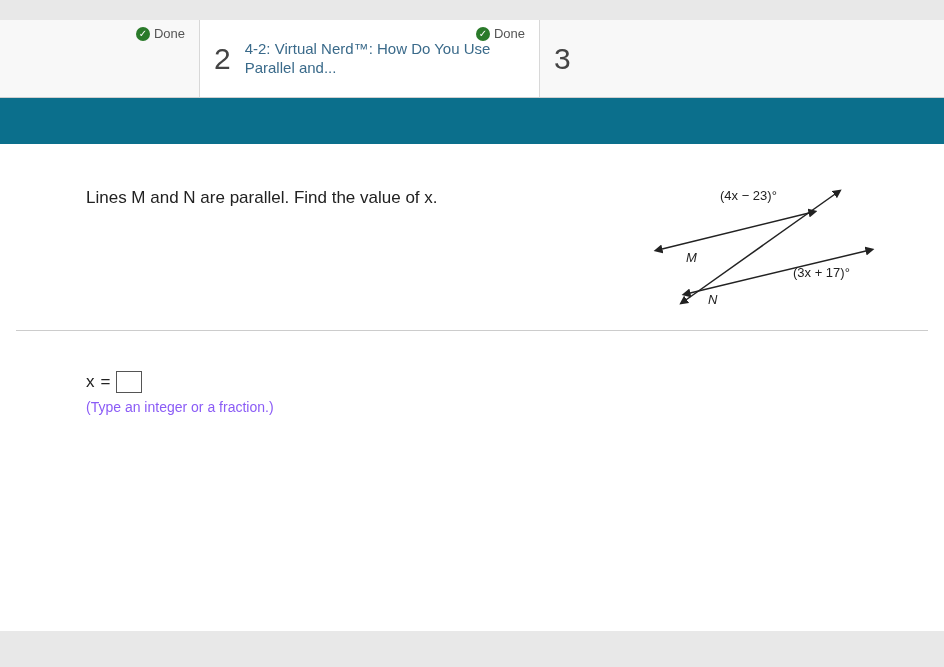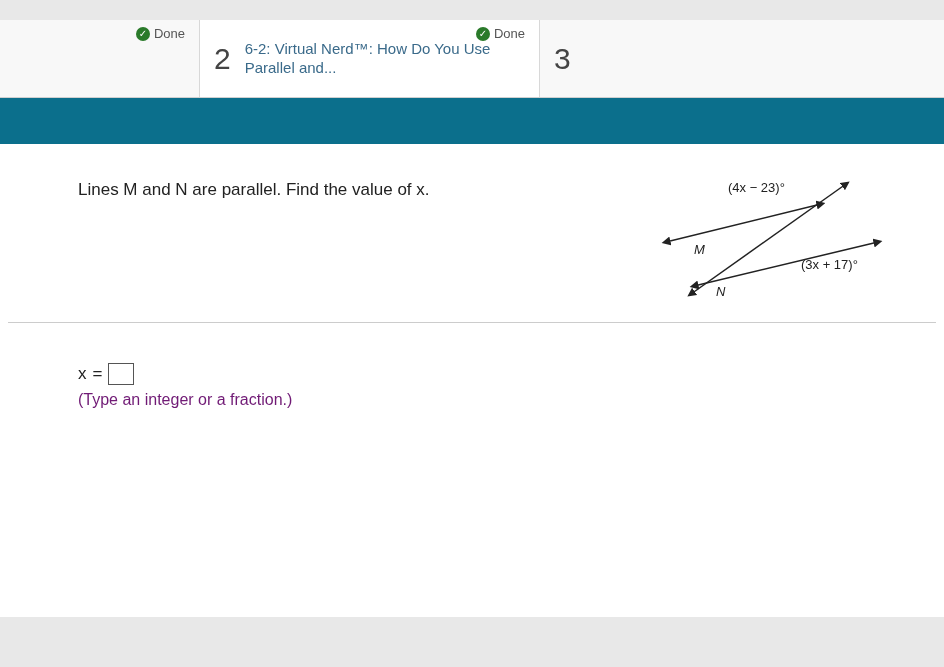--- a/index.html
+++ b/index.html
@@ -60,21 +60,21 @@
     display: inline-flex; align-items: center; justify-content: center;
     color: #fff; font-size: 10px; line-height: 1;
   }
   .bluebar {
     height: 46px;
     background: #0b6f8c;
   }
   .content {
     background: #fff;
     margin: 0 0 0 0;
-    padding: 8px;
+    padding: 16px;
   }
   .problem {
     padding: 22px 40px 18px 70px;
     display: flex;
     justify-content: space-between;
     align-items: flex-start;
     border-bottom: 1px solid #ccc;
   }
   .problem-text {
     font-size: 17px;
@@ -98,22 +98,22 @@
     color: #222;
     margin-bottom: 6px;
   }
   .answer-box {
     width: 26px;
     height: 22px;
     border: 1px solid #555;
     background: #fff;
   }
   .hint {
-    font-size: 16px;
-    color: #701a75;
+    font-size: 14px;
+    color: #8b5cf6;
   }
   svg text {
     font-family: Arial, Helvetica, sans-serif;
     font-size: 13px;
     fill: #222;
   }
 </style>
 </head>
 <body>
 
@@ -126,21 +126,21 @@
     </span>
   </div>
 
   <div class="tab mid active">
     <span class="done-pill">
       <span class="check-icon">✓</span>
       <span>Done</span>
     </span>
     <div class="tab-row">
       <span class="tab-num">2</span>
-      <span class="tab-title">6-2: Virtual Nerd™: How Do You Use Parallel and...</span>
+      <span class="tab-title">4-2: Virtual Nerd™: How Do You Use Parallel and...</span>
     </div>
   </div>
 
   <div class="tab last">
     <div class="tab-row">
       <span class="tab-num">3</span>
     </div>
   </div>
 
 </div>

